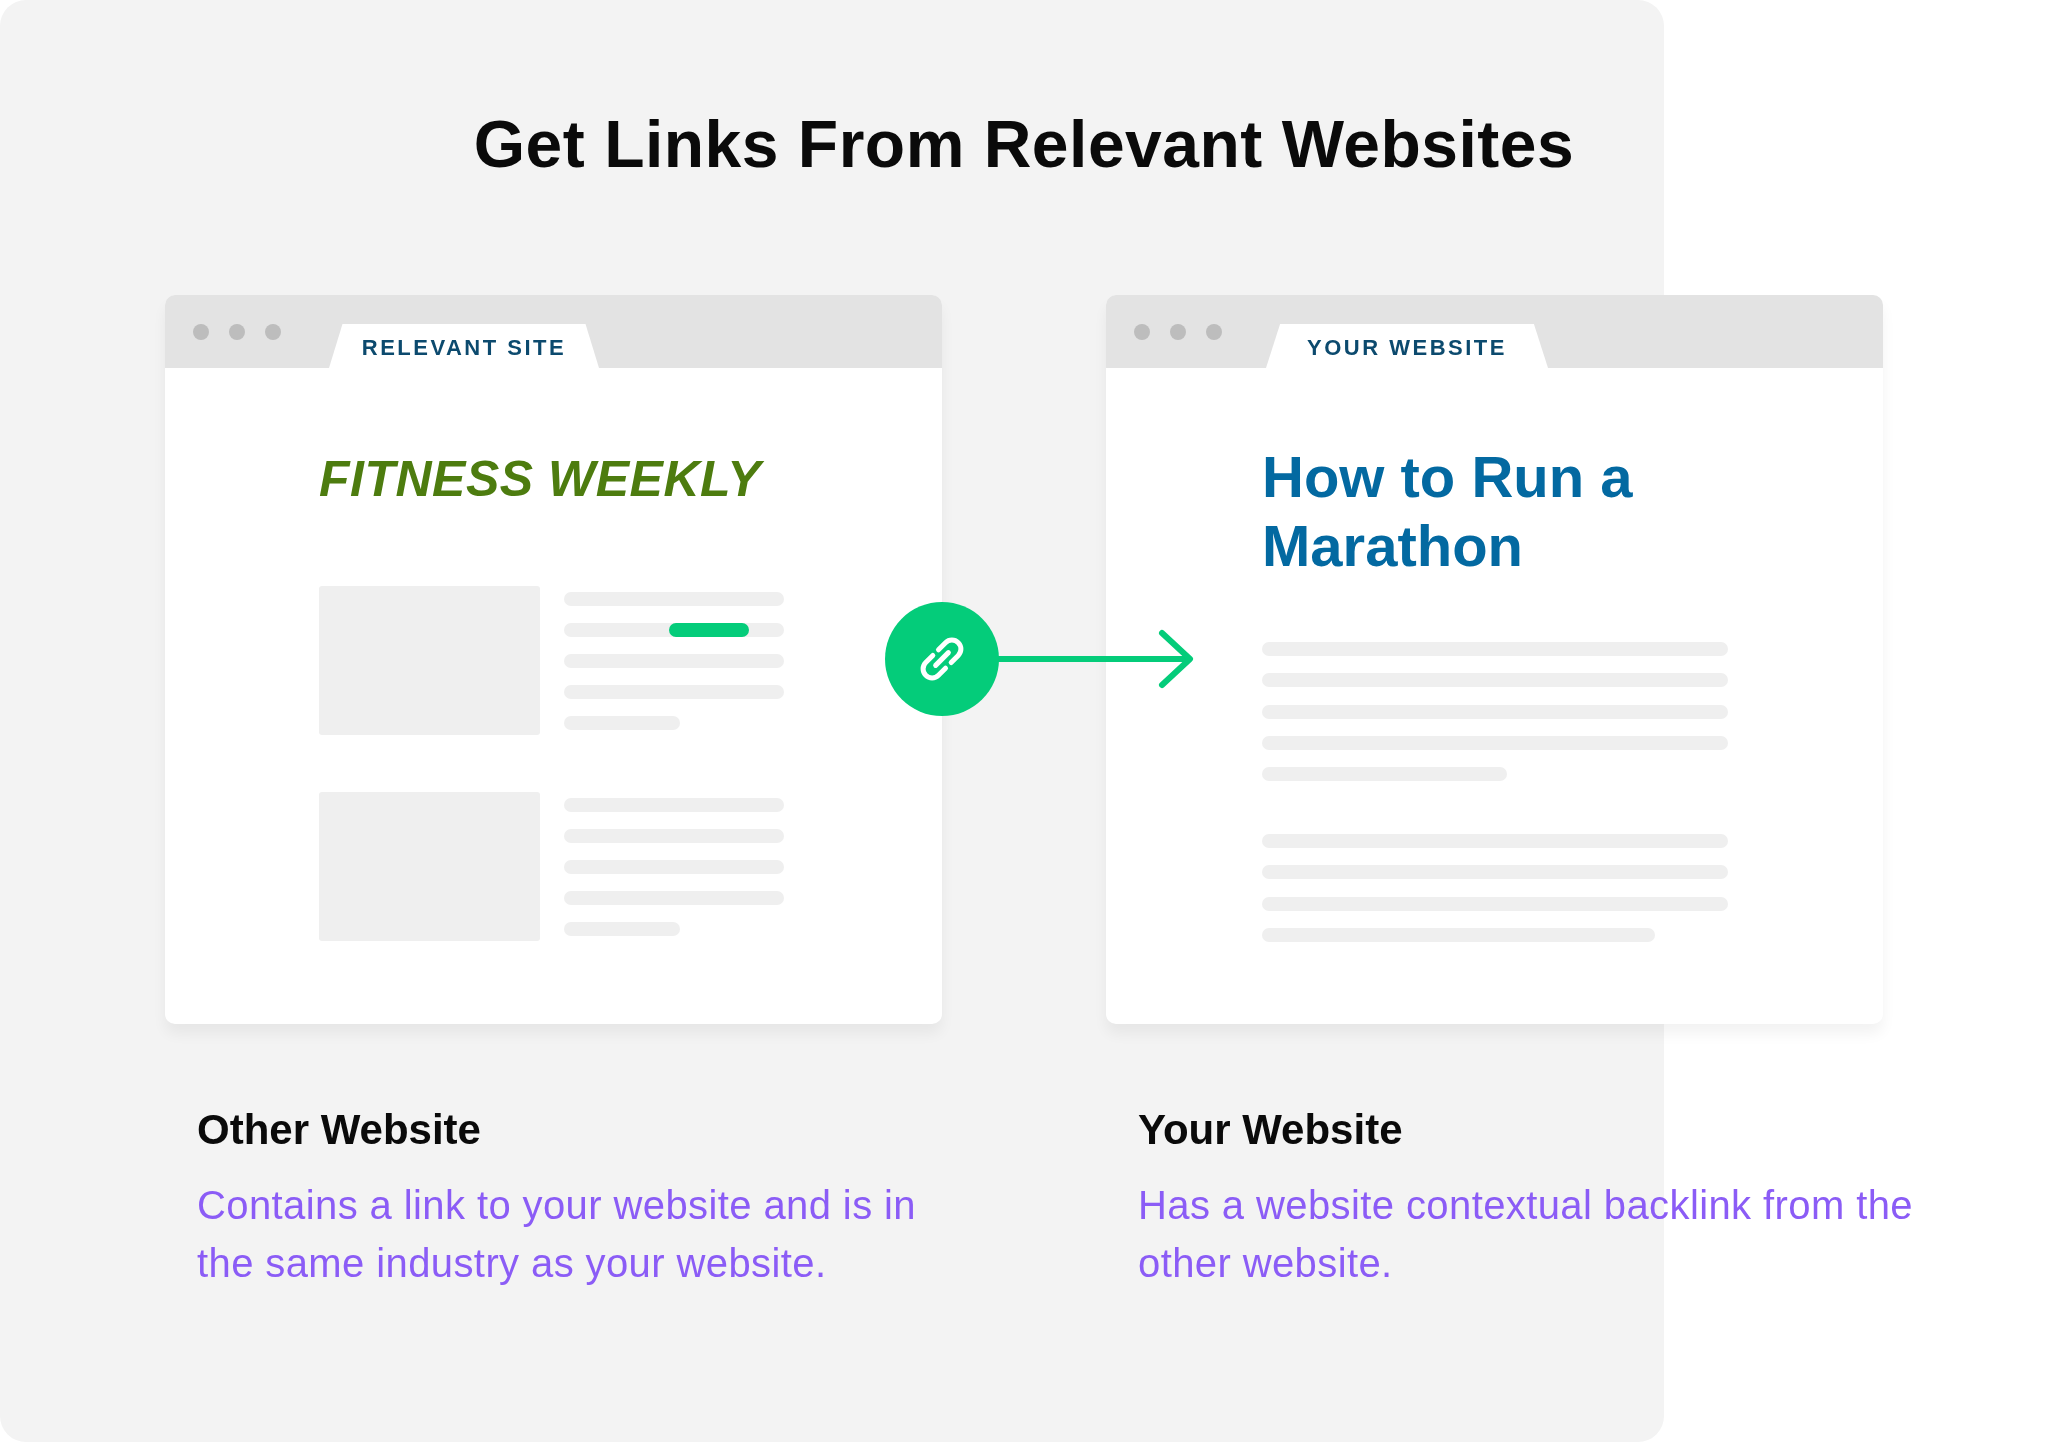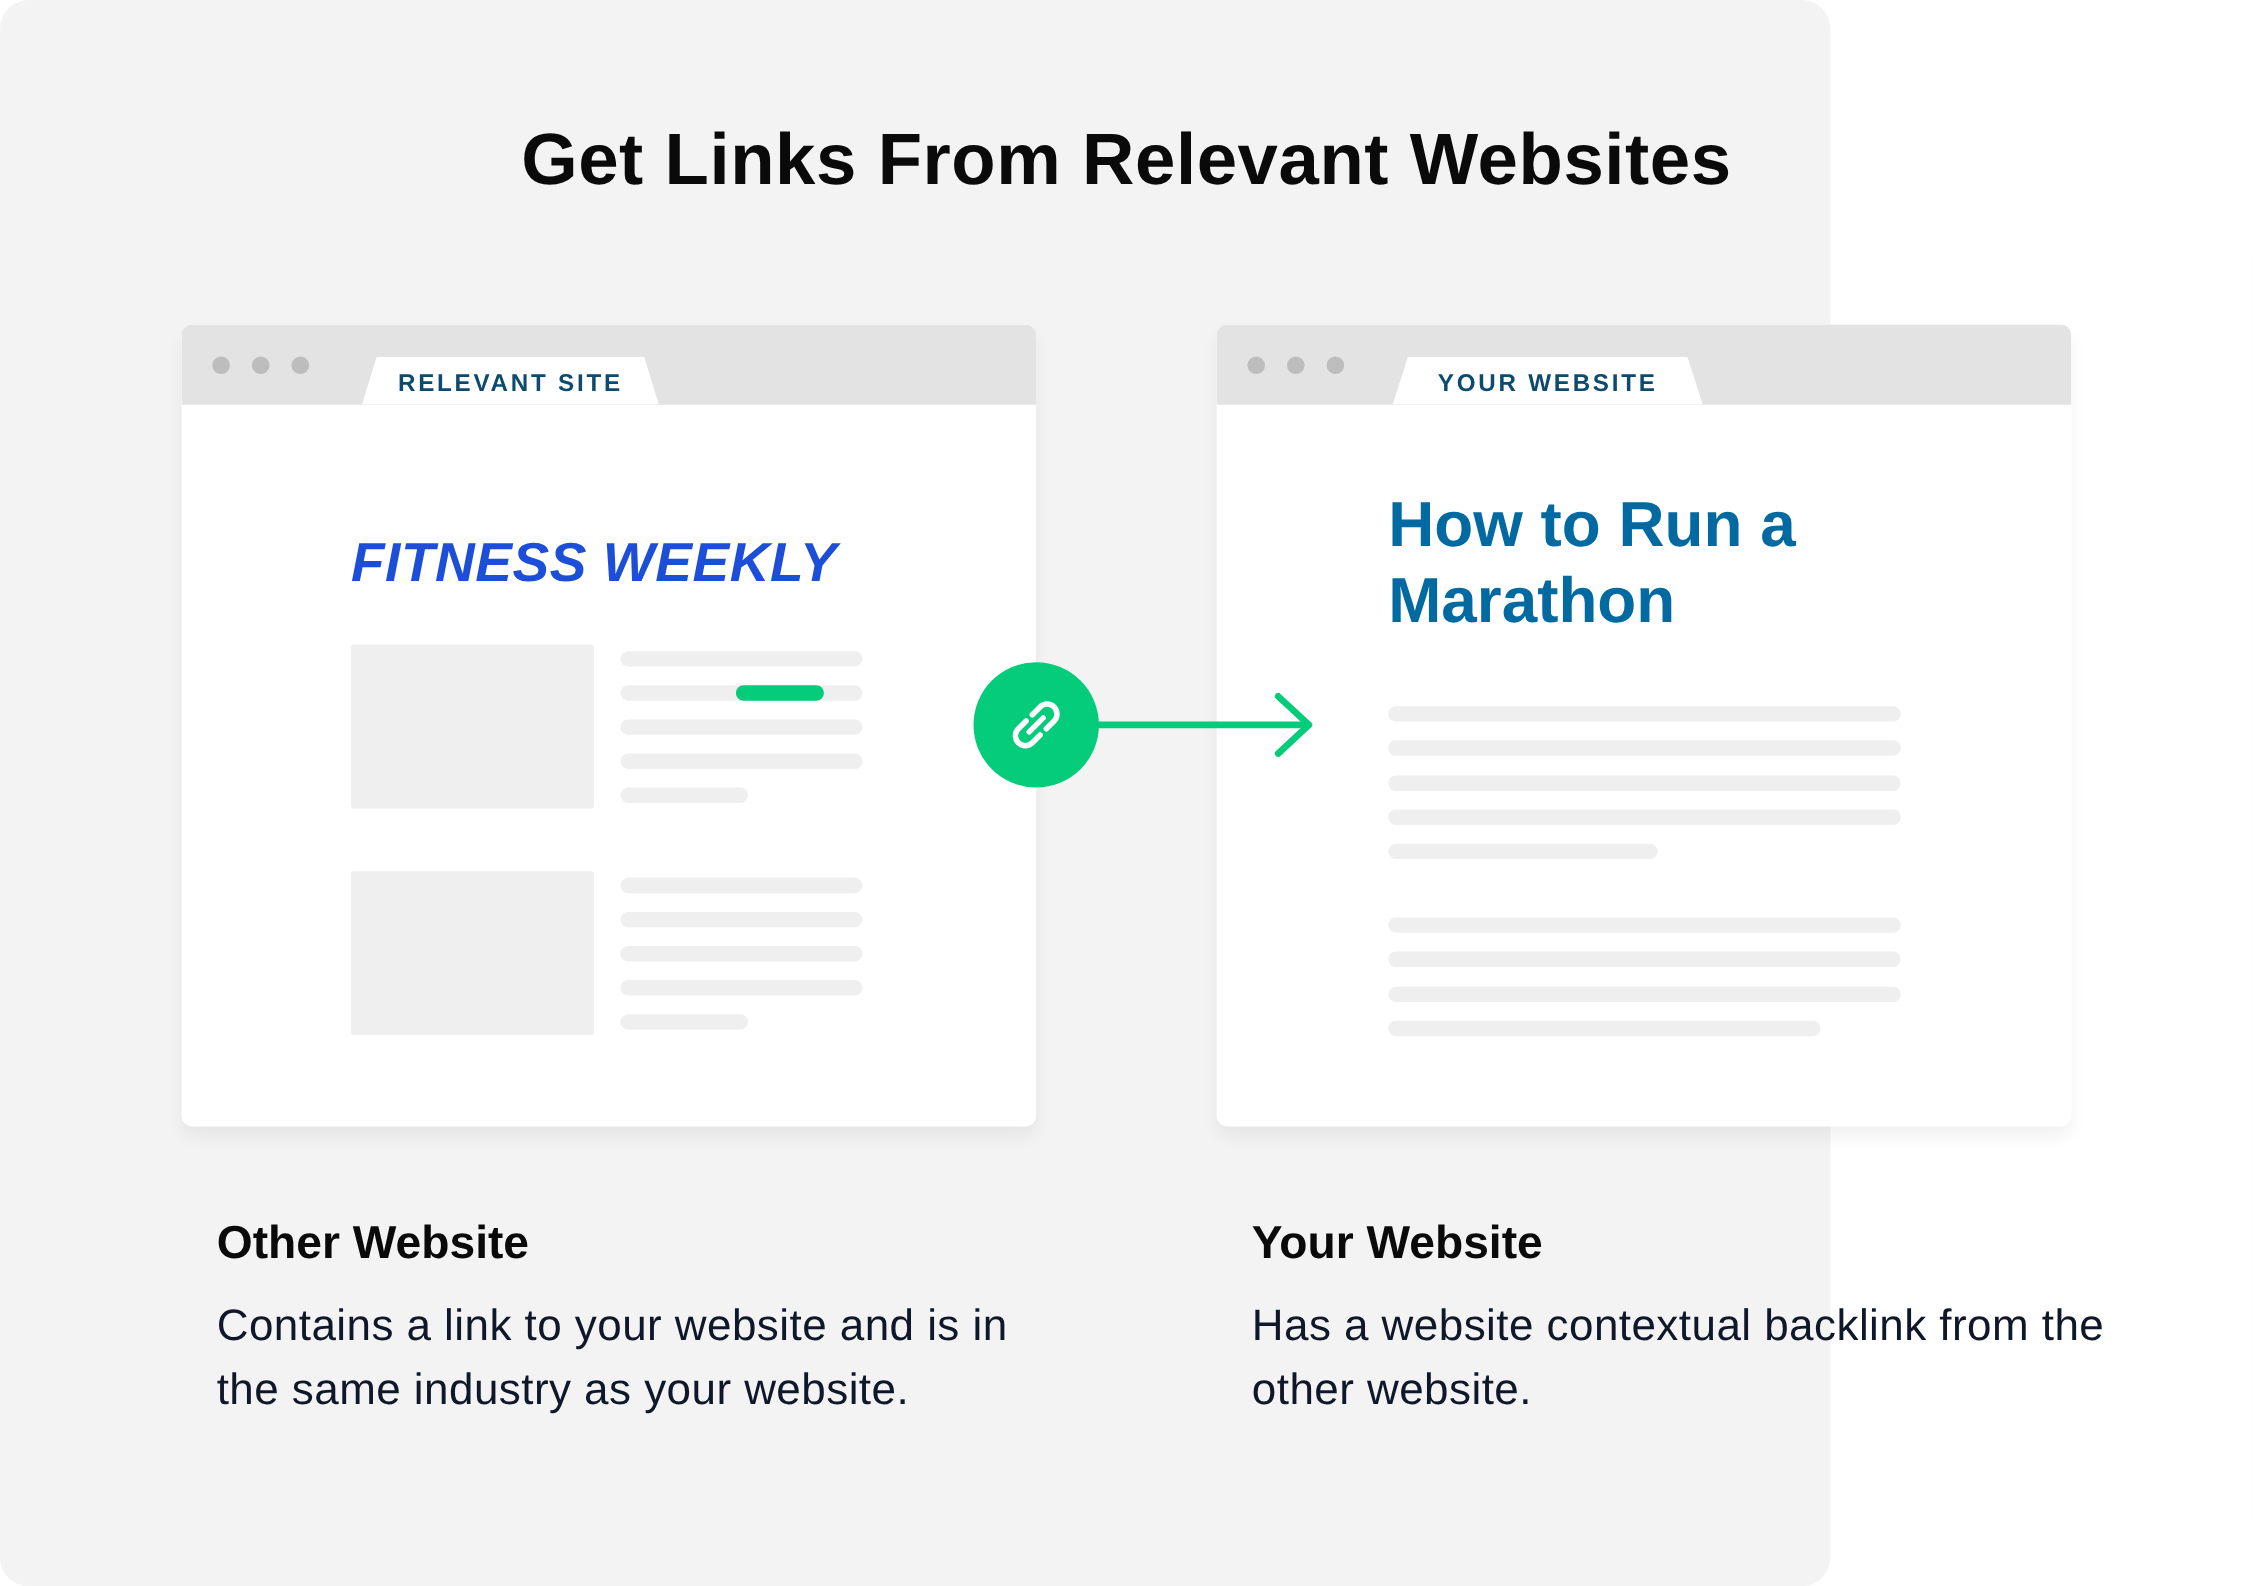--- a/index.html
+++ b/index.html
@@ -7,29 +7,29 @@
   .canvas { position:absolute; left:0; top:0; width:1652px; height:1442px; background:#f3f3f3; border-radius:26px;padding-left:12px; }
   .title { position:absolute; left:0; width:2048px; top:106px; text-align:center; font-size:66px; font-weight:bold; color:#0a0a0a; letter-spacing:0.5px; }
   .win { position:absolute; top:295px; width:777px; height:729px; background:#fff; border-radius:10px; box-shadow:0 10px 14px rgba(0,0,0,0.05); overflow:hidden; }
   .win.left { left:165px; }
   .win.right { left:1106px; }
   .bar { position:absolute; left:0; top:0; width:100%; height:73px; background:#e3e3e3; }
   .dot { position:absolute; top:29px; width:16px; height:16px; border-radius:50%; background:#bdbdbd; }
   .tab { position:absolute; top:29px; height:44px; width:270px; }
   .tab .shape { position:absolute; inset:0; background:#fff; clip-path:polygon(5% 0, 95% 0, 100% 100%, 0 100%); border-radius:8px 8px 0 0; }
   .tab .lbl { position:absolute; left:0; right:0; top:11px; text-align:center; font-size:22px; font-weight:bold; letter-spacing:2.5px; color:#0c4a6e; }
-  .fitness { position:absolute; left:154px; top:155px; font-size:50px; font-weight:bold; font-style:italic; color:#1d4ed8; letter-spacing:0.5px;margin-top:32px; }
+  .fitness { position:absolute; left:154px; top:155px; font-size:50px; font-weight:bold; font-style:italic; color:#4d7c0f; letter-spacing:0.5px; }
   .howto { position:absolute; left:156px; top:147px; font-size:58px; font-weight:bold; color:#0369a1; line-height:69px; width:480px; }
   .img { position:absolute; background:#efefef; border-radius:3px; }
   .line { position:absolute; height:14px; background:#efefef; border-radius:7px; }
   .green { position:absolute; height:14px; background:#04cc7a; border-radius:7px; }
   .connector { position:absolute; left:0; top:0; width:2048px; height:1442px; pointer-events:none; }
   .caption { position:absolute; width:780px;margin-left:32px; }
   .caption h3 { margin:0; font-size:42px; font-weight:bold; color:#0a0a0a; }
-  .caption p { margin:22px 0 0 0; font-size:40px; line-height:58px; color:#0f172a; letter-spacing:0.4px; }
+  .caption p { margin:22px 0 0 0; font-size:40px; line-height:58px; color:#8b5cf6; letter-spacing:0.4px; }
 </style>
 </head>
 <body>
 
 <div class="canvas">
   <div class="title">Get Links From Relevant Websites</div>
 
   <div class="win left">
     <div class="bar">
       <span class="dot" style="left:28px"></span>

